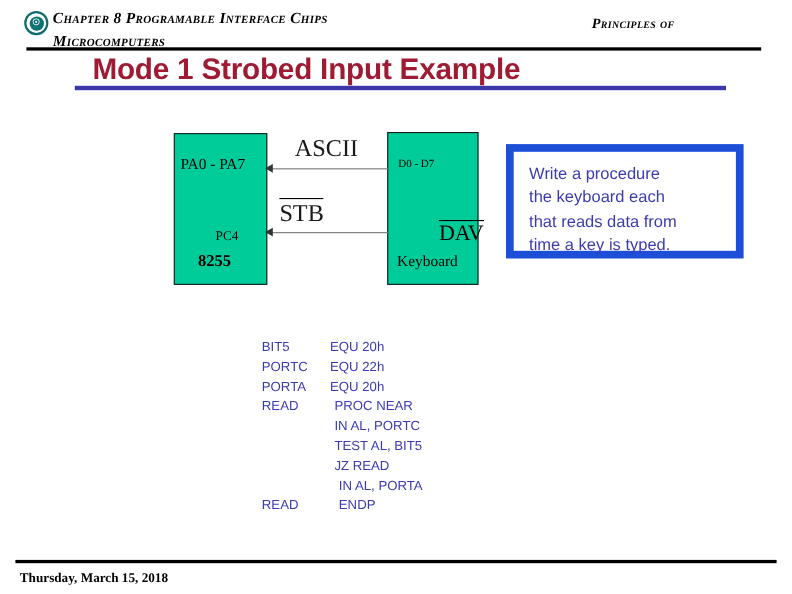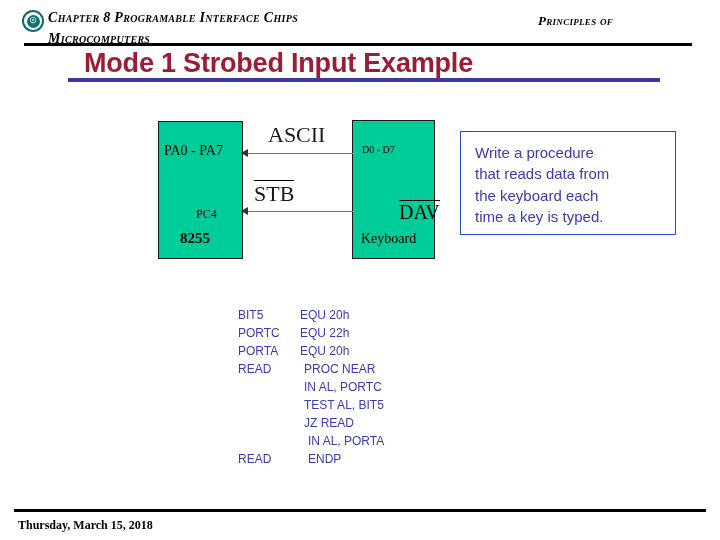--- a/index.html
+++ b/index.html
@@ -151,21 +151,21 @@
     border-right: 7px solid #333333;
   }
   #arrow-ascii-head { left: 241px; top: 149px; }
   #arrow-stb-head   { left: 241px; top: 207px; }
 
   
   #callout-box {
     position: absolute;
     left: 460px; top: 131px;
     width: 216px; height: 104px;
-    border: 1px solid #1d4ed8;
+    border: 7px solid #1d4ed8;
     box-sizing: border-box;
     padding: 10px 8px 0 14px;
   }
   #callout-box .line {
     font-family: "Liberation Sans", sans-serif;
     font-size: 15px;
     color: #3b3bb0;
     line-height: 1.42;
     white-space: nowrap;
   }
@@ -243,22 +243,22 @@
   <div id="label-stb"><span class="overbar">STB</span></div>
 
   <div class="arrow-line" id="arrow-ascii-line"></div>
   <div class="arrow-head" id="arrow-ascii-head"></div>
   <div class="arrow-line" id="arrow-stb-line"></div>
   <div class="arrow-head" id="arrow-stb-head"></div>
 </div>
 
 <div id="callout-box">
   <div class="line">Write a procedure</div>
+  <div class="line">the keyboard each</div>
   <div class="line">that reads data from</div>
-  <div class="line">the keyboard each</div>
   <div class="line">time a key is typed.</div>
 </div>
 
 <div id="code-listing">
     <div class="code-row">
       <span class="code-label">BIT5</span>
       <span class="code-op" style="left: 62px;">EQU 20h</span>
     </div>
     <div class="code-row">
       <span class="code-label">PORTC</span>

